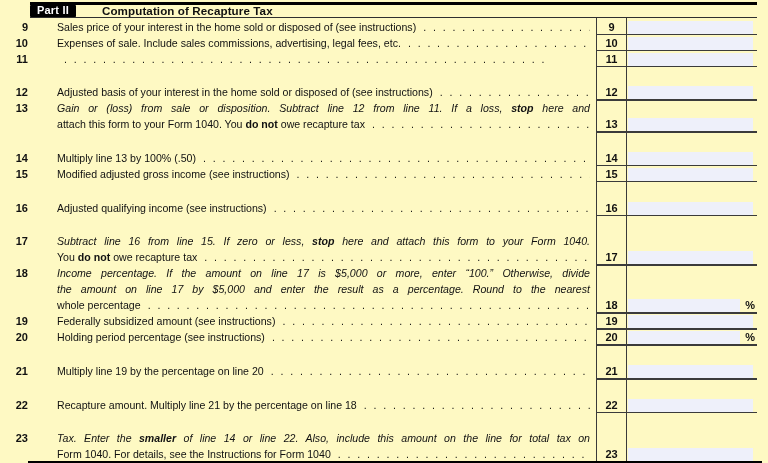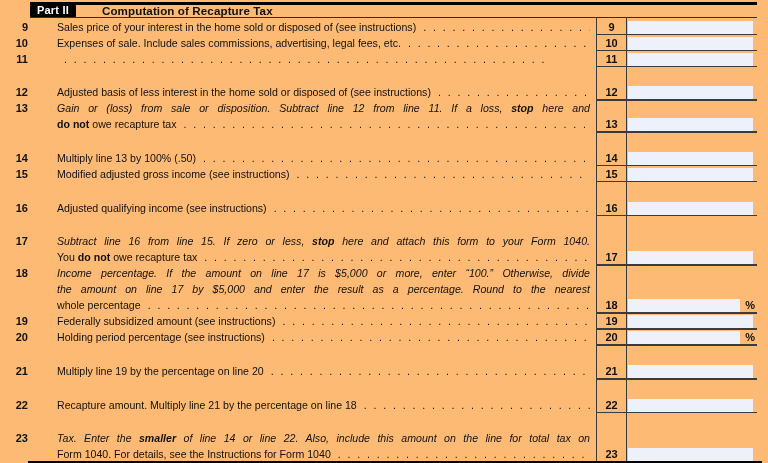--- a/index.html
+++ b/index.html
@@ -1,16 +1,16 @@
 <!DOCTYPE html>
 <html><head>
 <meta charset="utf-8">
 <style>
   html,body{margin:0;padding:0;background:#fff;}
-  .page{position:relative;width:768px;height:463px;background:#fdba74;overflow:hidden;
+  .page{position:relative;width:768px;height:463px;background:#fef9c3;overflow:hidden;
         font-family:"Liberation Sans",sans-serif;color:#111;}
   .toprule{position:absolute;left:30px;right:11px;top:2px;height:2.6px;background:#000;}
   .part-header{position:absolute;left:30px;top:4px;height:13.5px;display:flex;align-items:center;}
   .badge{background:var(--badge-bg,#000);color:var(--badge-fg,#fff);font-weight:bold;font-size:11px;
          line-height:13.5px;padding:0 7px 1px 7px;border-radius:2.5px;letter-spacing:.2px;}
   .ptitle{font-weight:bold;font-size:11.6px;margin-left:26px;letter-spacing:.1px;}
   .hdrule{position:absolute;left:30px;right:11px;top:17.4px;height:1.1px;background:#2f2f2f;}
   .rows{position:absolute;top:18.5px;left:0;width:768px;}
   .vline{position:absolute;top:-1px;bottom:0;width:1.1px;background:#3a3a3a;}
   .v1{left:596px}.v2{left:626px}
@@ -75,35 +75,36 @@
         <div class="hline"></div>
       </div>
       <div class="row sp">
         <div class="lnum"></div>
         <div class="desc"></div>
         <div class="boxnum"></div>
       </div>
       <div class="row">
         <div class="lnum">12</div>
         <div class="desc flexline">
-          <span>Adjusted basis of less interest in the home sold or disposed of (see instructions)</span>
+          <span>Adjusted basis of your interest in the home sold or disposed of (see instructions)</span>
           <span class="dots">..................................................</span>
         </div>
         <div class="boxnum">12</div>
         <div class="field"></div>
         <div class="hline"></div>
       </div>
       <div class="row">
         <div class="lnum">13</div>
         <div class="desc just"><span>Gain or (loss) from sale or disposition. Subtract line 12 from line 11. If a loss, </span><span class="b">stop</span><span> here and</span></div>
         <div class="boxnum"></div>
       </div>
       <div class="row">
         <div class="lnum"></div>
         <div class="desc flexline">
+          <span>attach this form to your Form 1040. You </span>
           <span class="b">do not</span>
           <span> owe recapture tax</span>
           <span class="dots">..................................................</span>
         </div>
         <div class="boxnum">13</div>
         <div class="field"></div>
         <div class="hline"></div>
       </div>
       <div class="row sp">
         <div class="lnum"></div>

